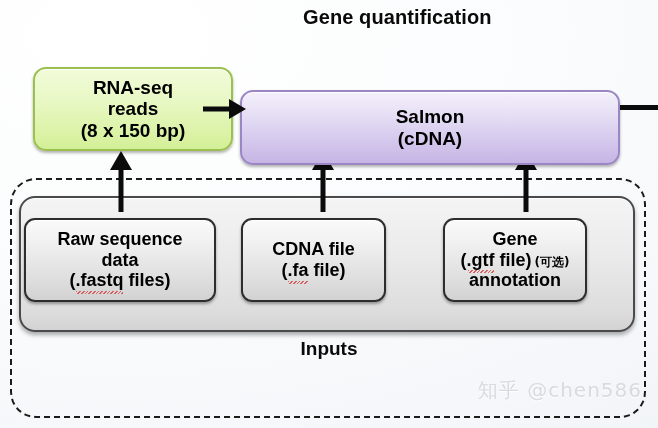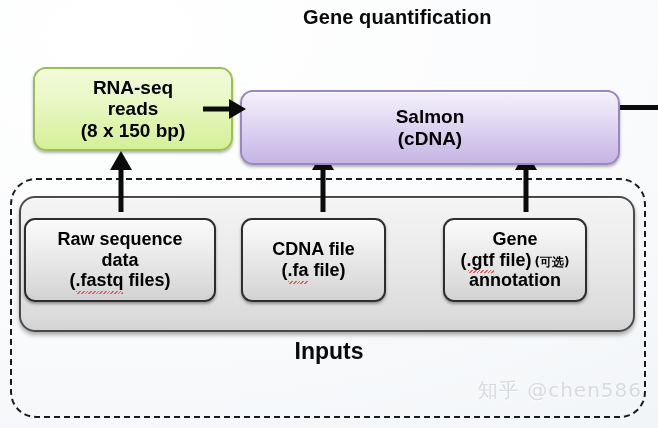--- a/index.html
+++ b/index.html
@@ -133,21 +133,21 @@
     vertical-align:baseline;
     margin-left:3px;
     font-family:"DejaVu Sans",sans-serif;
   }
 
   
   #inputs-label{
     position:absolute;
     left:0;right:0;top:338px;
     text-align:center;
-    font-size:23px;font-weight:bold;color:#0a0a0a;
+    font-size:19px;font-weight:bold;color:#0a0a0a;
   }
 
   
   #watermark{
     position:absolute;
     right:16px;bottom:24px;
     font-size:20px;
     color:#d8dadd;
     letter-spacing:1px;
     text-shadow:0 1px 0 rgba(255,255,255,.9);

